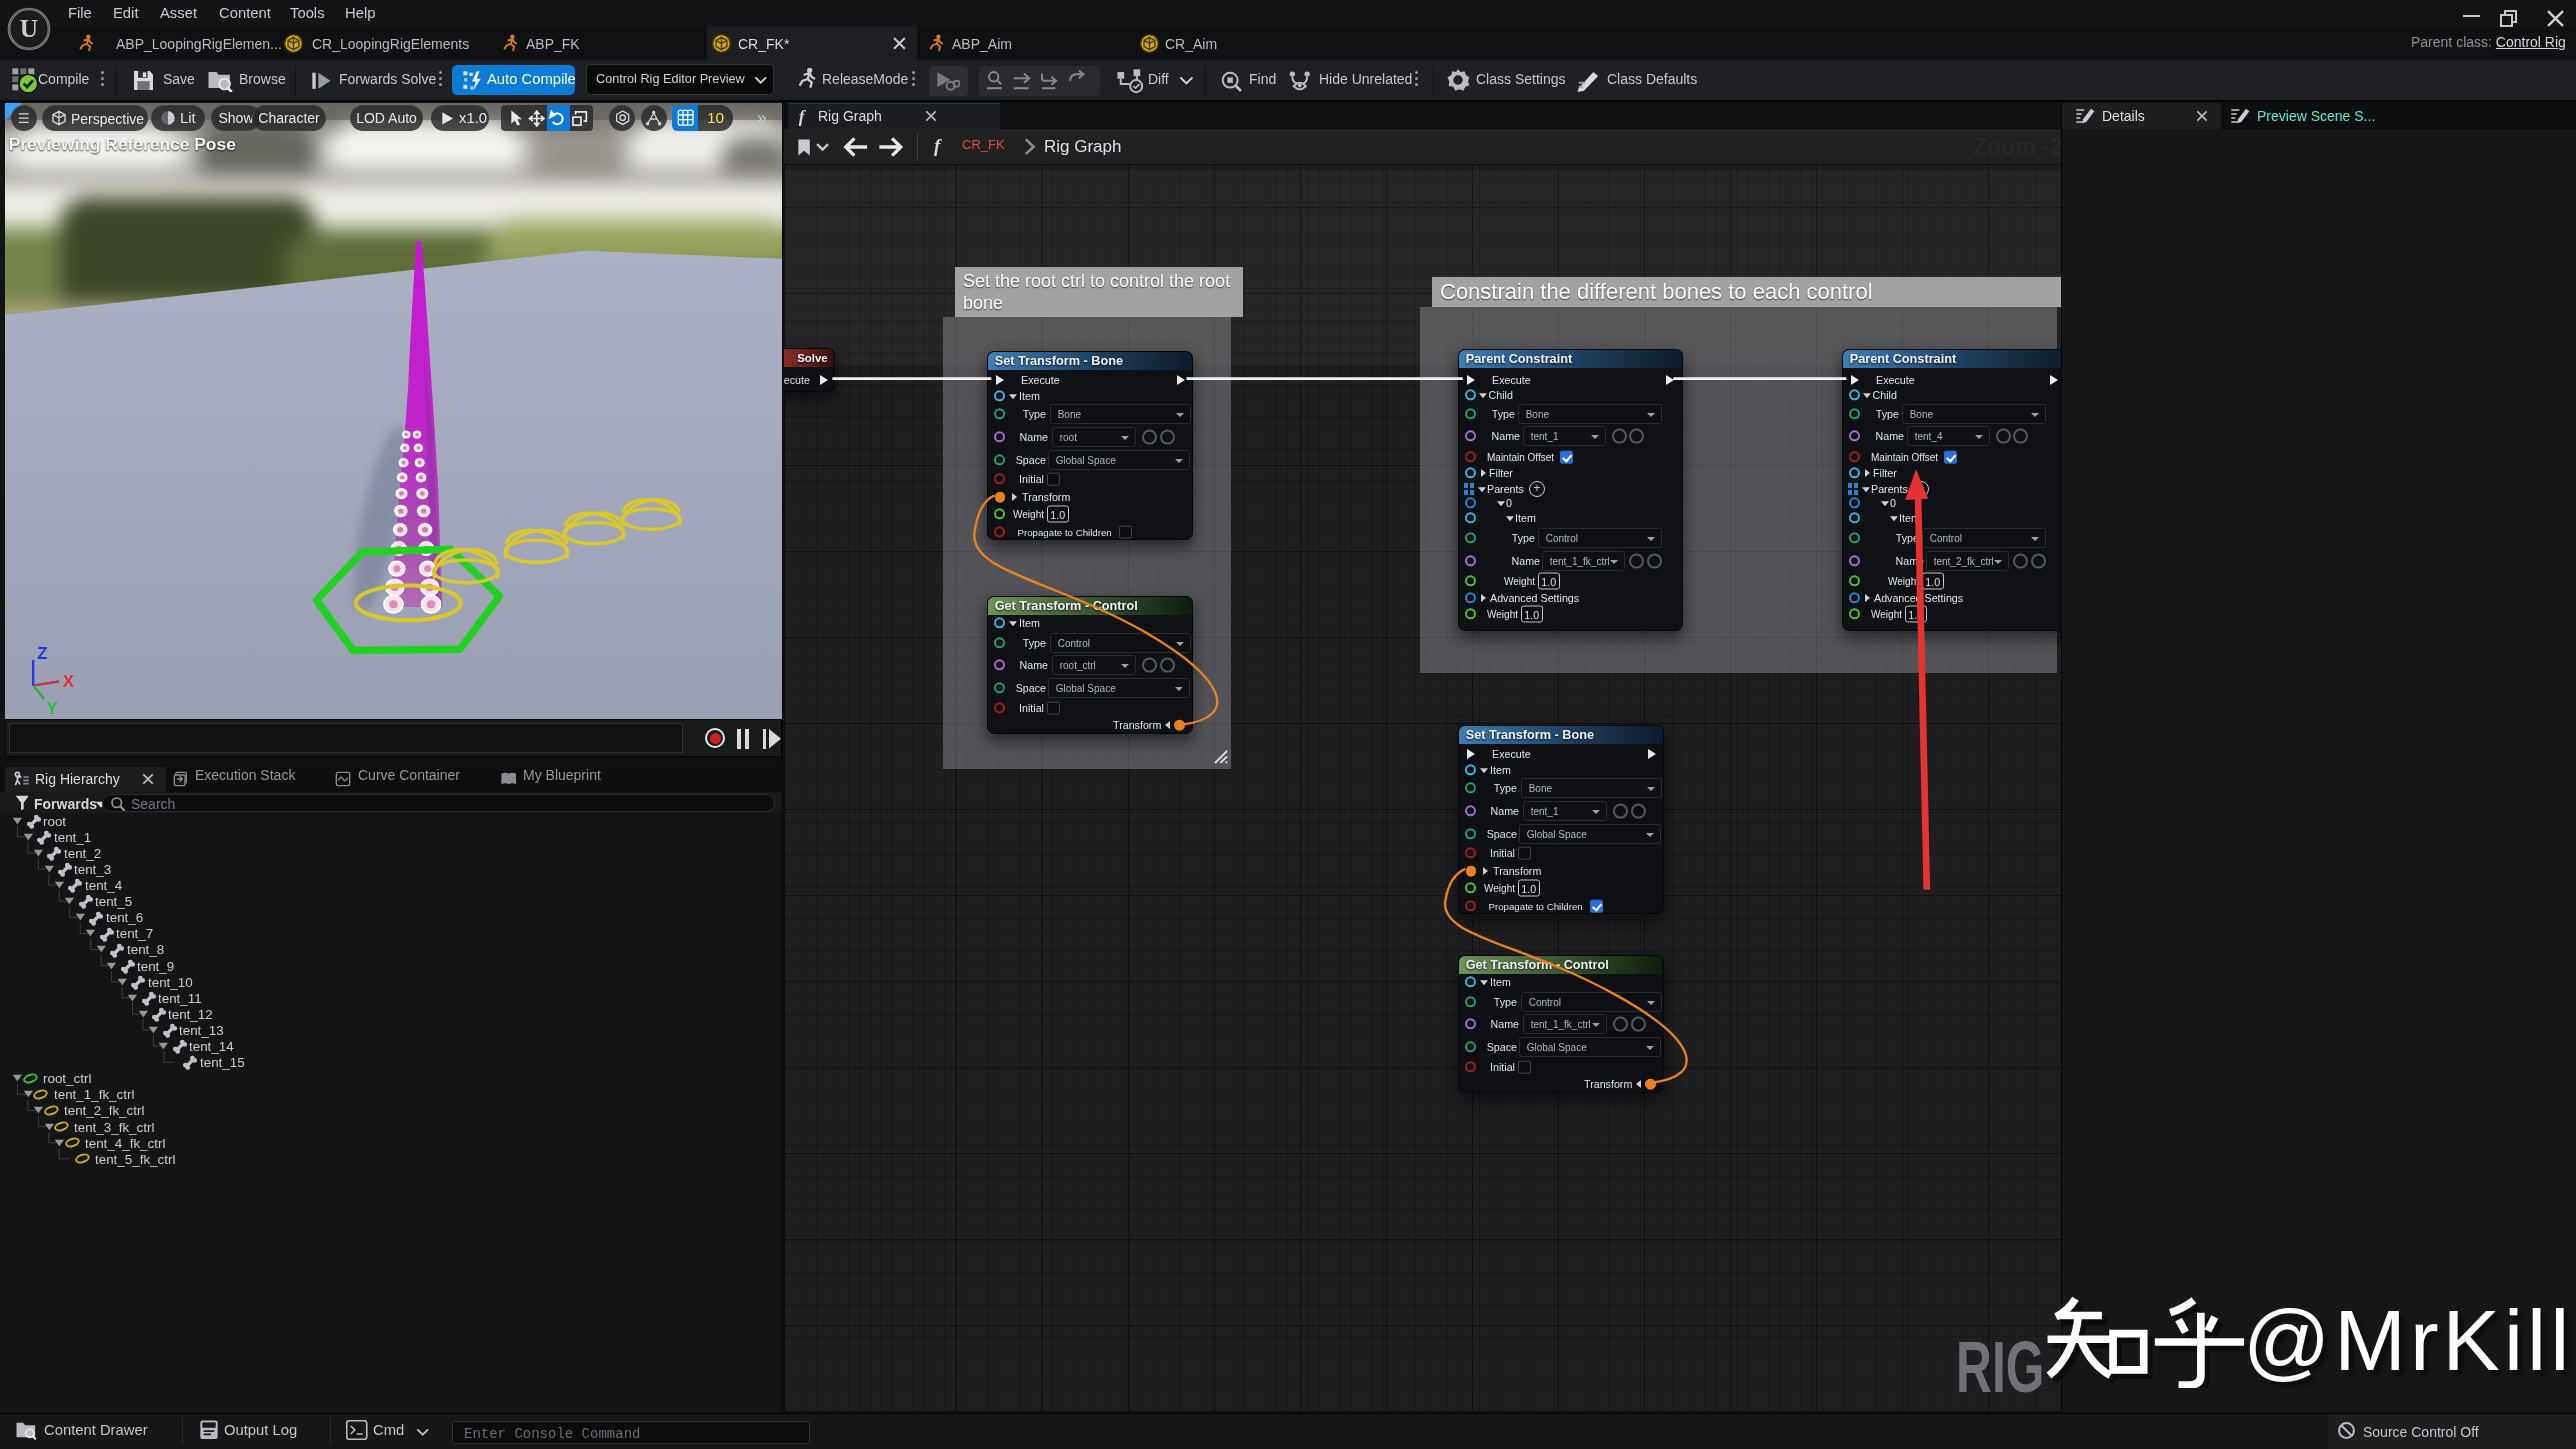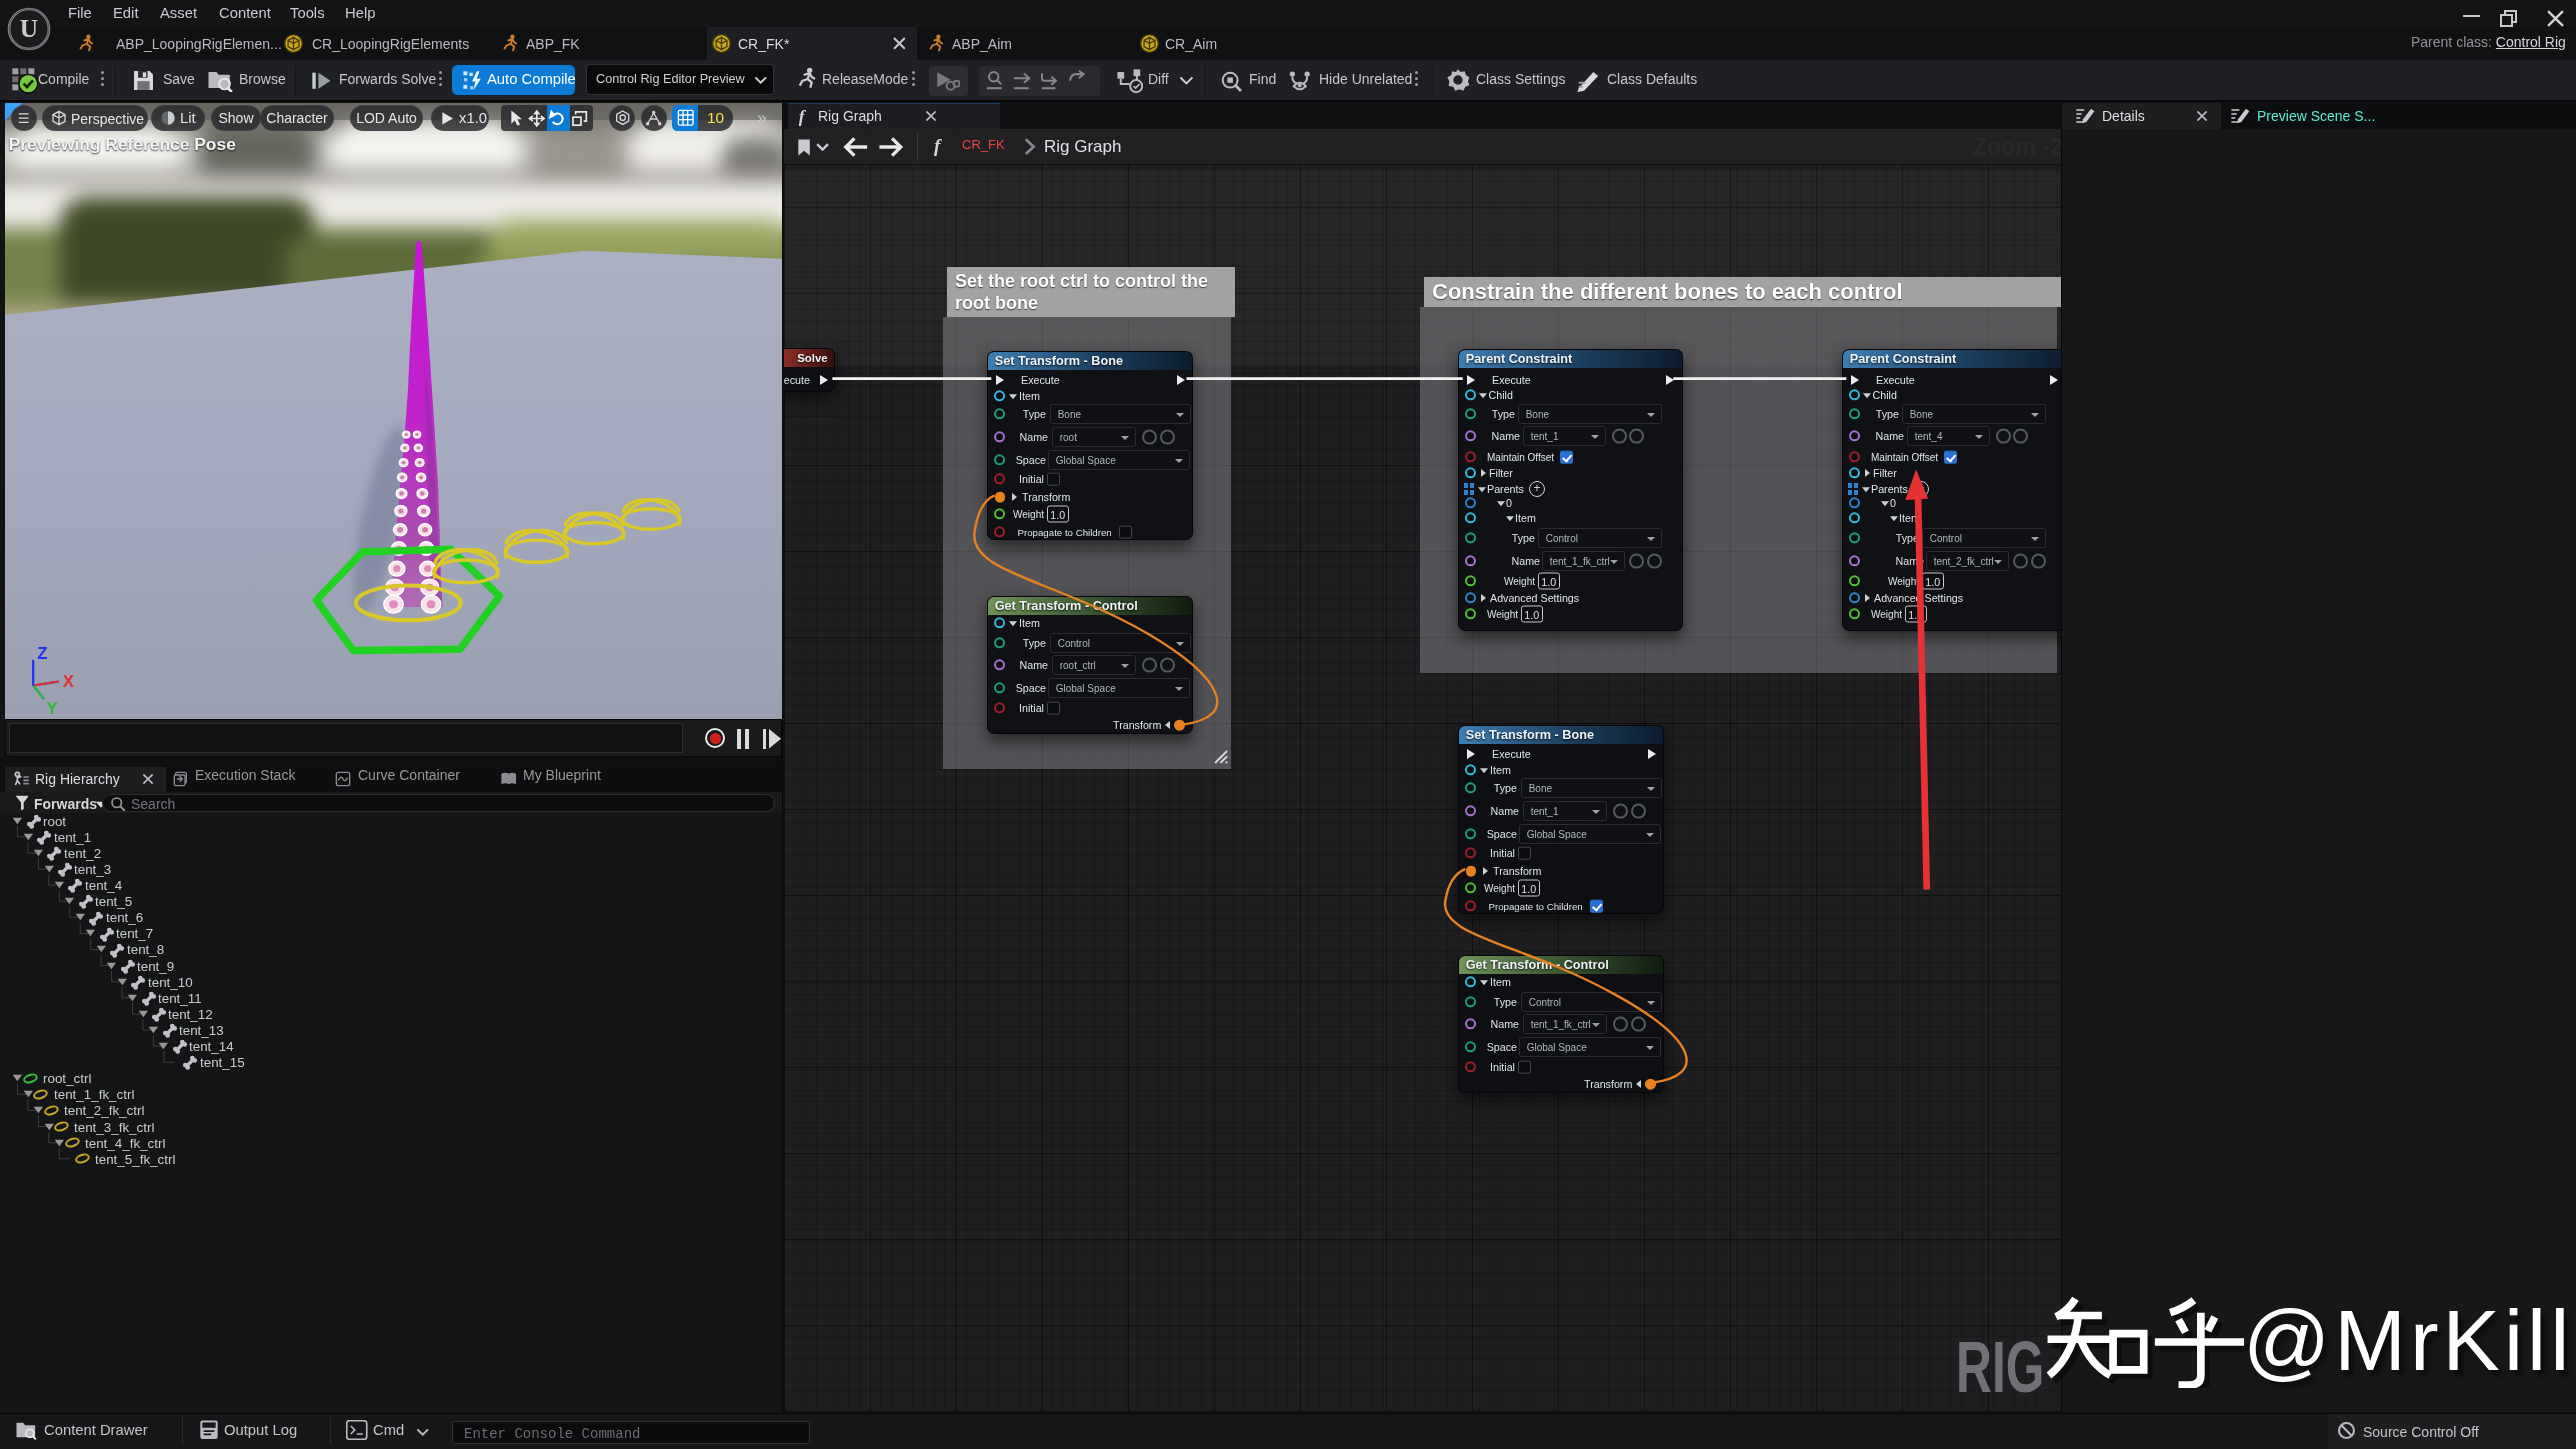--- a/index.html
+++ b/index.html
@@ -47,21 +47,21 @@
 .tri{position:absolute;width:0;height:0;border-left:4px solid transparent;border-right:4px solid transparent;border-top:5.4px solid #cdd0d3;transform:translateY(-35%)}
 .trir{position:absolute;width:0;height:0;border-top:4px solid transparent;border-bottom:4px solid transparent;border-left:5.4px solid #cdd0d3;transform:translateY(-50%)}
 .dd{position:absolute;height:20px;background:#0e1014;border:0.7px solid #2b2d31;border-radius:2.7px;color:#b2b6bb;font-size:10px;display:flex;align-items:center;padding:0 14.8px 0 6.7px;transform:translateY(-50%);overflow:hidden;white-space:nowrap}
 .dd:after{content:"";position:absolute;right:6px;top:8px;border-left:4px solid transparent;border-right:4px solid transparent;border-top:4.7px solid #9da0a4}
 .chk{position:absolute;width:12.7px;height:12.7px;background:#0c0e11;border:0.7px solid #43464b;border-radius:2px;transform:translateY(-50%)}
 .chkon{background:#2a6fd6;border-color:#2a6fd6}
 .chkon:after{content:"";position:absolute;left:3.4px;top:0.7px;width:4px;height:7.4px;border:solid #fff;border-width:0 2px 2px 0;transform:rotate(40deg)}
 .wf{position:absolute;width:21.5px;height:17px;border:0.7px solid #c6c8ca;border-radius:2.7px;background:#0c0e11;color:#dfe2e5;font-size:10.7px;display:flex;align-items:center;justify-content:center;transform:translateY(-50%)}
 .gh{position:absolute;width:14.8px;height:14.8px;border:2px solid #55585c;border-radius:50%;transform:translateY(-50%)}
 .cmt{position:absolute}
-.cmtT{position:absolute;left:4px;top:0;width:100%;background:#a2a2a2;color:#fff;font-weight:bold;text-shadow:0 1.3px 1.3px rgba(0,0,0,.65);padding:2.7px 8px}
+.cmtT{position:absolute;left:12px;top:0;width:100%;background:#a2a2a2;color:#fff;font-weight:normal;text-shadow:0 1.3px 1.3px rgba(0,0,0,.65);padding:2.7px 8px}
 .cmtB{position:absolute;left:0;width:100%;background:rgba(172,172,176,.38)}
 
 #details{left:2062px;top:103px;width:514px;height:1309px;background:#161719}
 #botbar{left:0;top:1413px;width:2576px;height:36px;background:#161718;border-top:1.3px solid #050505}
 .btxt{color:#c3c5c8;font-size:14.8px;top:1422px}
 .mono{font-family:"Liberation Mono",monospace}
 </style></head><body>
 <div id="w">
 <div class="abs" id="menubar"></div>
     <div class="abs" id="tabrow"></div>
@@ -381,21 +381,21 @@
       <path d="M12 2 L21 7 V17 L12 22 L3 17 V7 Z M12 2 V12 M21 7 L12 12 L3 7 M12 12 V22" stroke="#d5d7d9" stroke-width="2" fill="none"></path>
     </svg>
 <div class="t" style="left:71px;top:111px;font-size:14px;color:#e3e5e7">Perspective</div>
 <div class="pill" style="left:151px;width:54px"></div>
 <svg class="abs" style="left:160px;top:110px" width="16" height="16" viewBox="0 0 24 24">
       <circle cx="12" cy="12" r="10" fill="#63666a"></circle>
       <path d="M12 2 A10 10 0 0 1 12 22 Z" fill="#caccce"></path>
     </svg>
 <div class="t" style="left:180px;top:110px;font-size:14.8px;color:#e3e5e7">Lit</div>
 <div class="pill" style="left:211px;width:50px">Show</div>
-<div class="pill" style="left:260px;width:74px">Character</div>
+<div class="pill" style="left:252px;width:74px">Character</div>
 <div class="pill" style="left:350px;width:73px">LOD Auto</div>
 <div class="pill" style="left:431px;width:58px"></div>
 <svg class="abs" style="left:441px;top:111px" width="13.4" height="14.8" viewBox="0 0 20 22">
       <path d="M2 2 L18 11 L2 20 Z" fill="#e3e5e7"></path>
     </svg>
 <div class="t" style="left:459px;top:110px;font-size:14.8px;color:#e3e5e7">x1.0</div>
 <div class="vbtn" style="left:501px;width:92px;border-radius:4px"></div>
 <div class="abs" style="left:547px;top:105px;width:23px;height:26px;background:#0b7bd6"></div>
 <svg class="abs" style="left:506px;top:109px" width="83" height="19" viewBox="0 0 124 28">
 <path d="M8 2 L8 22 L13 17 L17 25 L21 23 L17 15 L24 15 Z" fill="#e6e8ea"></path>

